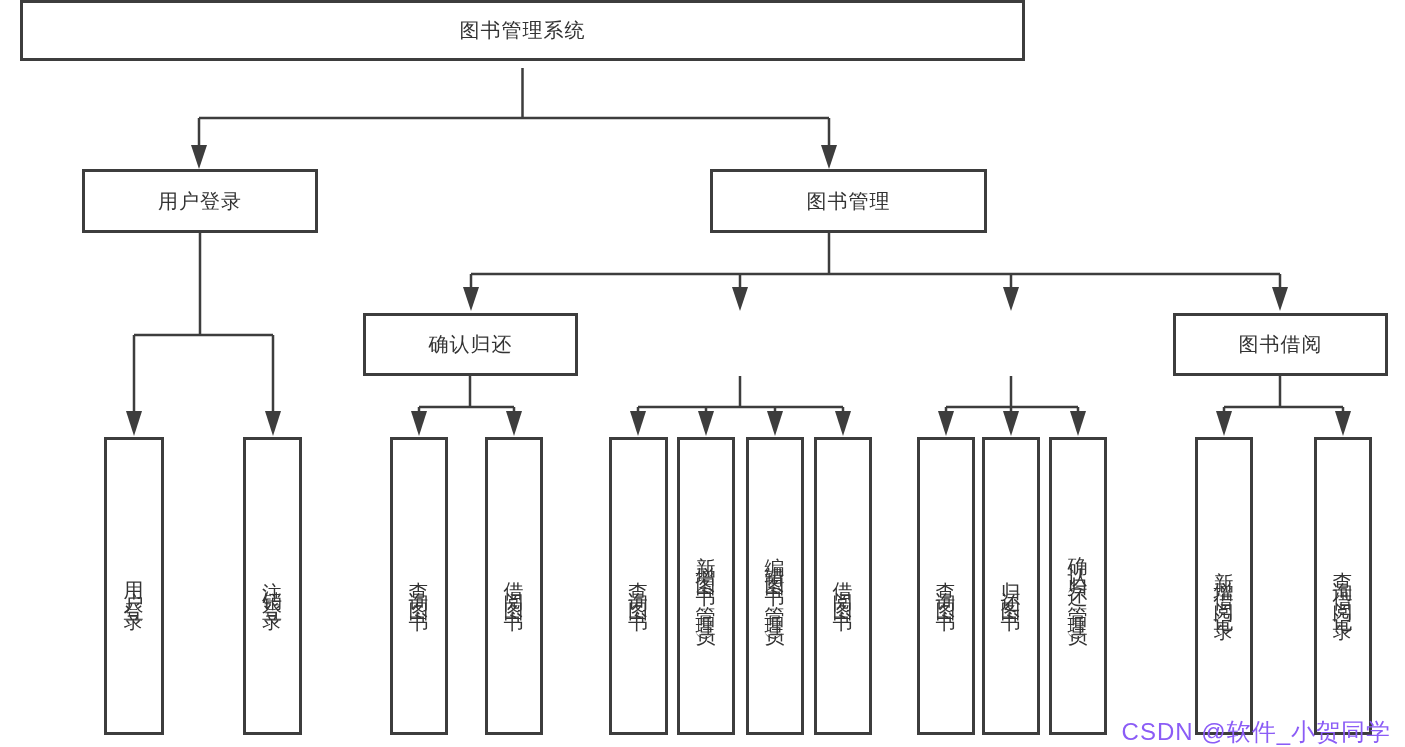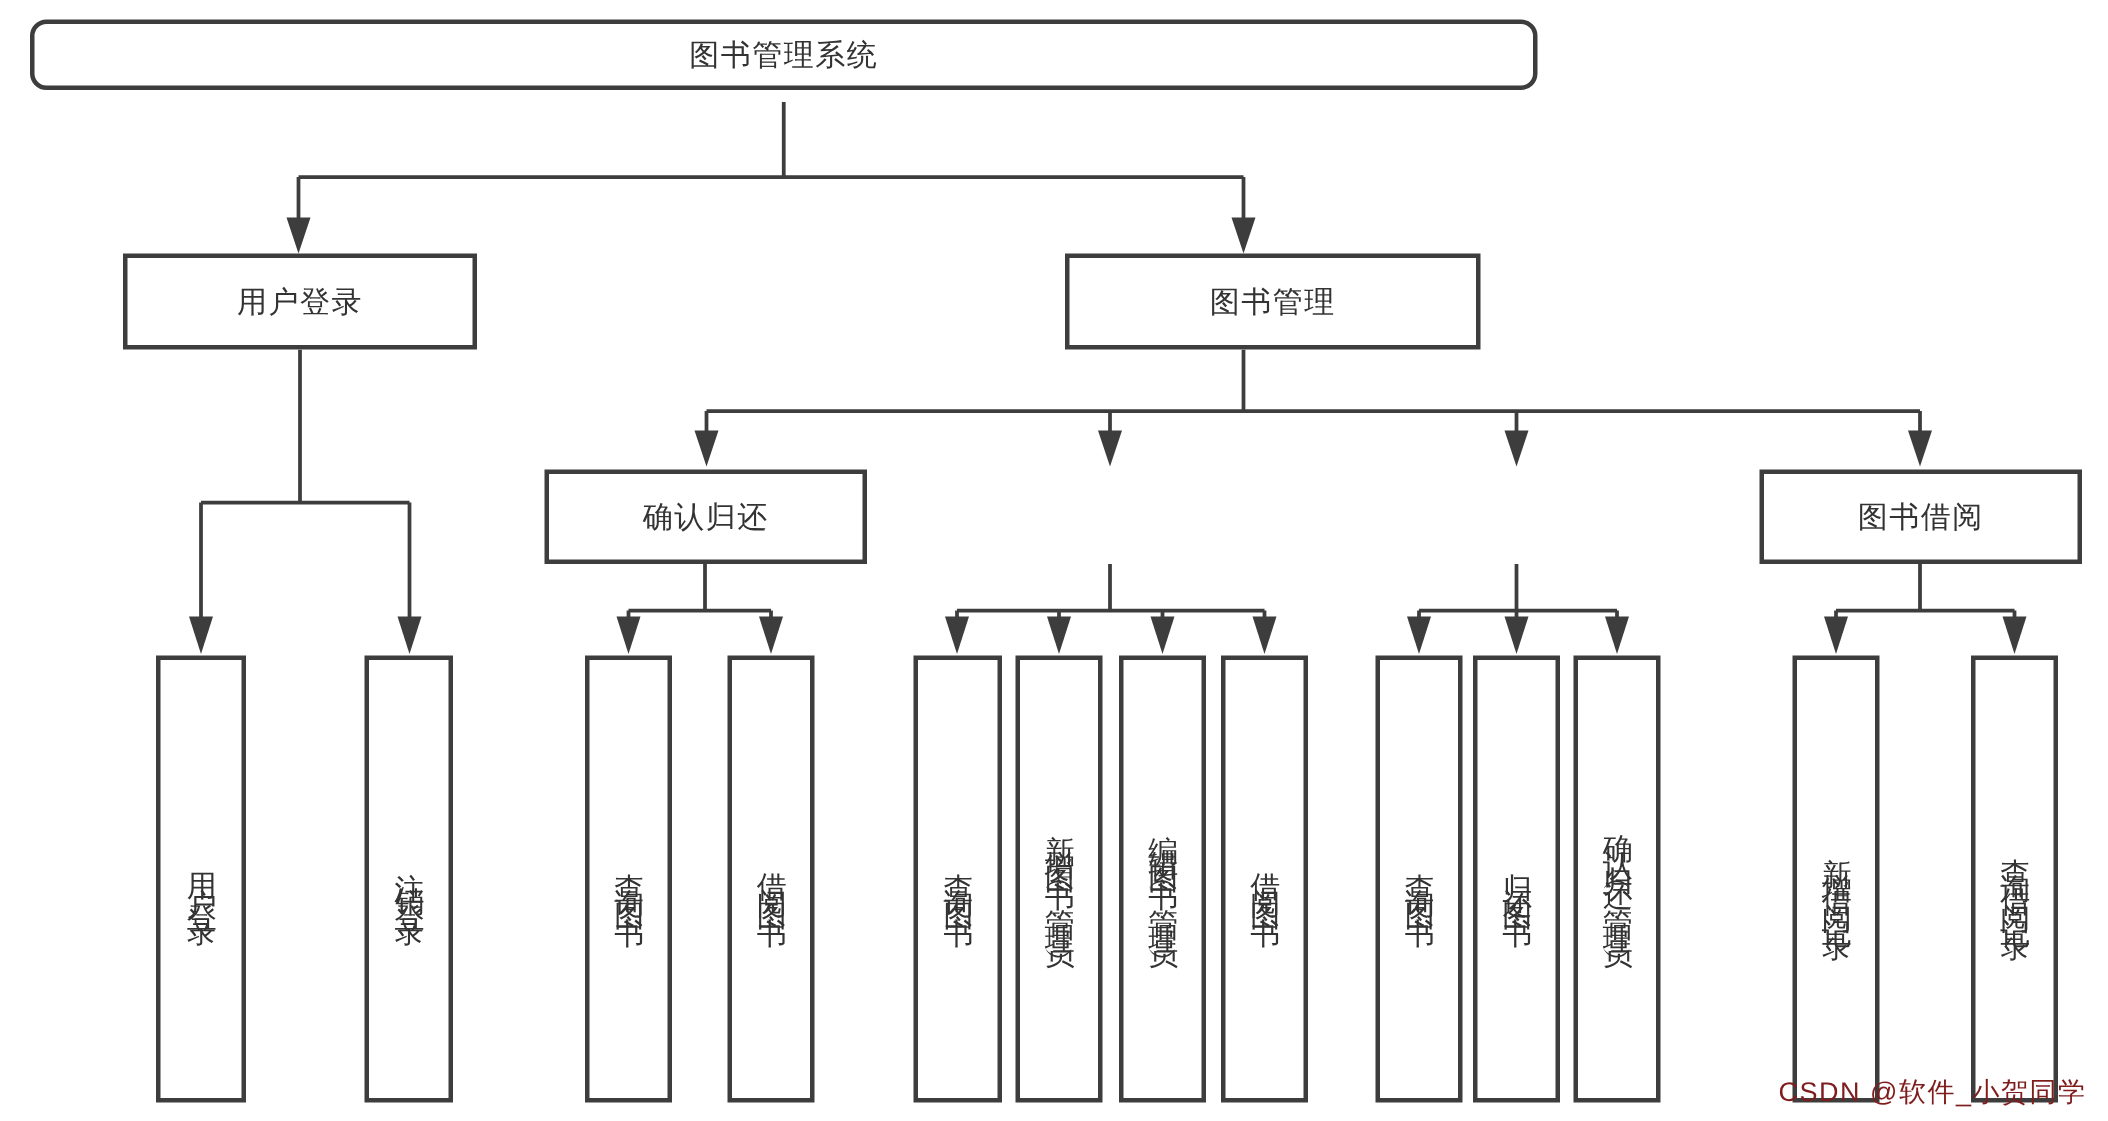--- a/index.html
+++ b/index.html
@@ -42,22 +42,22 @@
     font-size: 20px;
     line-height: 1;
     letter-spacing: 10px;
     color: #333333;
     white-space: nowrap;
   }
   .watermark {
     position: absolute;
     right: 14px;
     top: 716px;
-    font-size: 18px;
-    color: #7f1d1d;
+    font-size: 24px;
+    color: #8b5cf6;
     letter-spacing: 1px;
     user-select: none;
     text-align: right;
   }
 </style>
 </head>
 <body>
 
 <div class="canvas">
 
@@ -94,21 +94,21 @@
       <polygon points="767,411 783,411 775,436"></polygon>
       <polygon points="835,411 851,411 843,436"></polygon>
       <polygon points="938,411 954,411 946,436"></polygon>
       <polygon points="1003,411 1019,411 1011,436"></polygon>
       <polygon points="1070,411 1086,411 1078,436"></polygon>
       <polygon points="1216,411 1232,411 1224,436"></polygon>
       <polygon points="1335,411 1351,411 1343,436"></polygon>
     </g>
   </svg>
 
-  <div class="node" style="left:20px; top:13px; width:1005px; height:47px;border-radius:11px;">
+  <div class="node" style="left:20px; top:0; width:1005px; height:61px;">
     <span>图书管理系统</span>
   </div>
 
   <div class="node" style="left:82px; top:169px; width:236px; height:64px;">
     <span>用户登录</span>
   </div>
   <div class="node" style="left:710px; top:169px; width:277px; height:64px;">
     <span>图书管理</span>
   </div>
 

